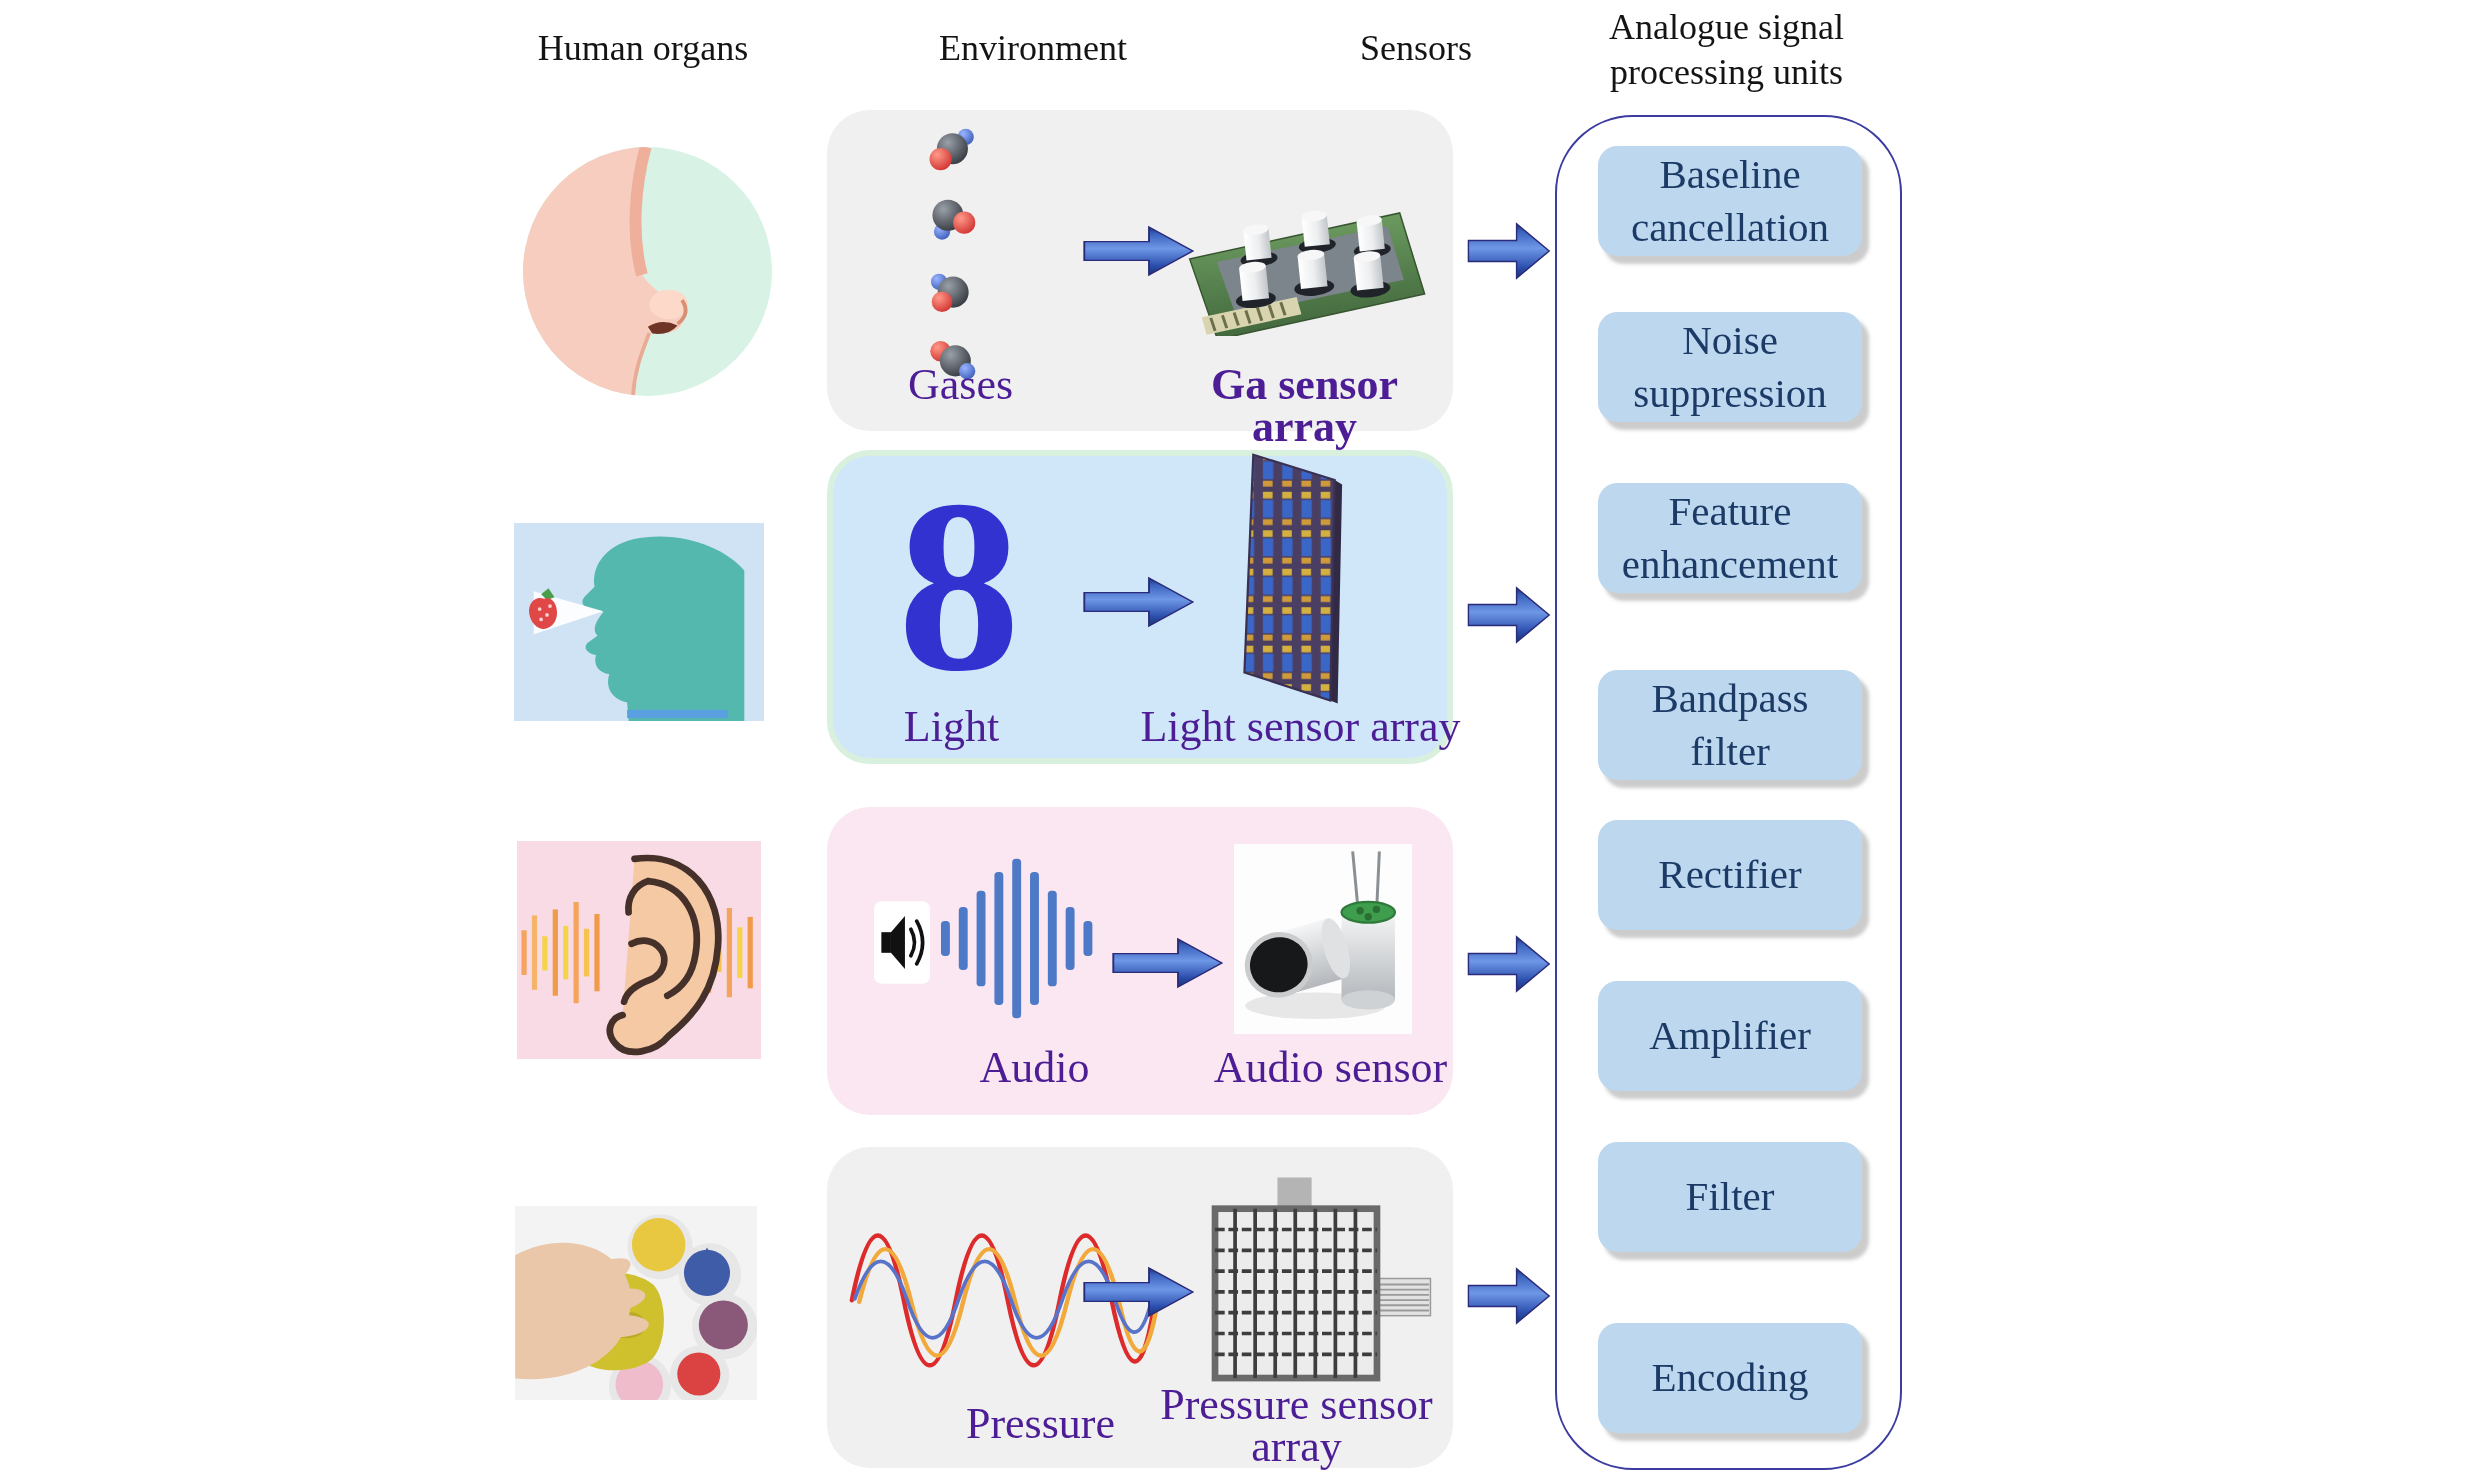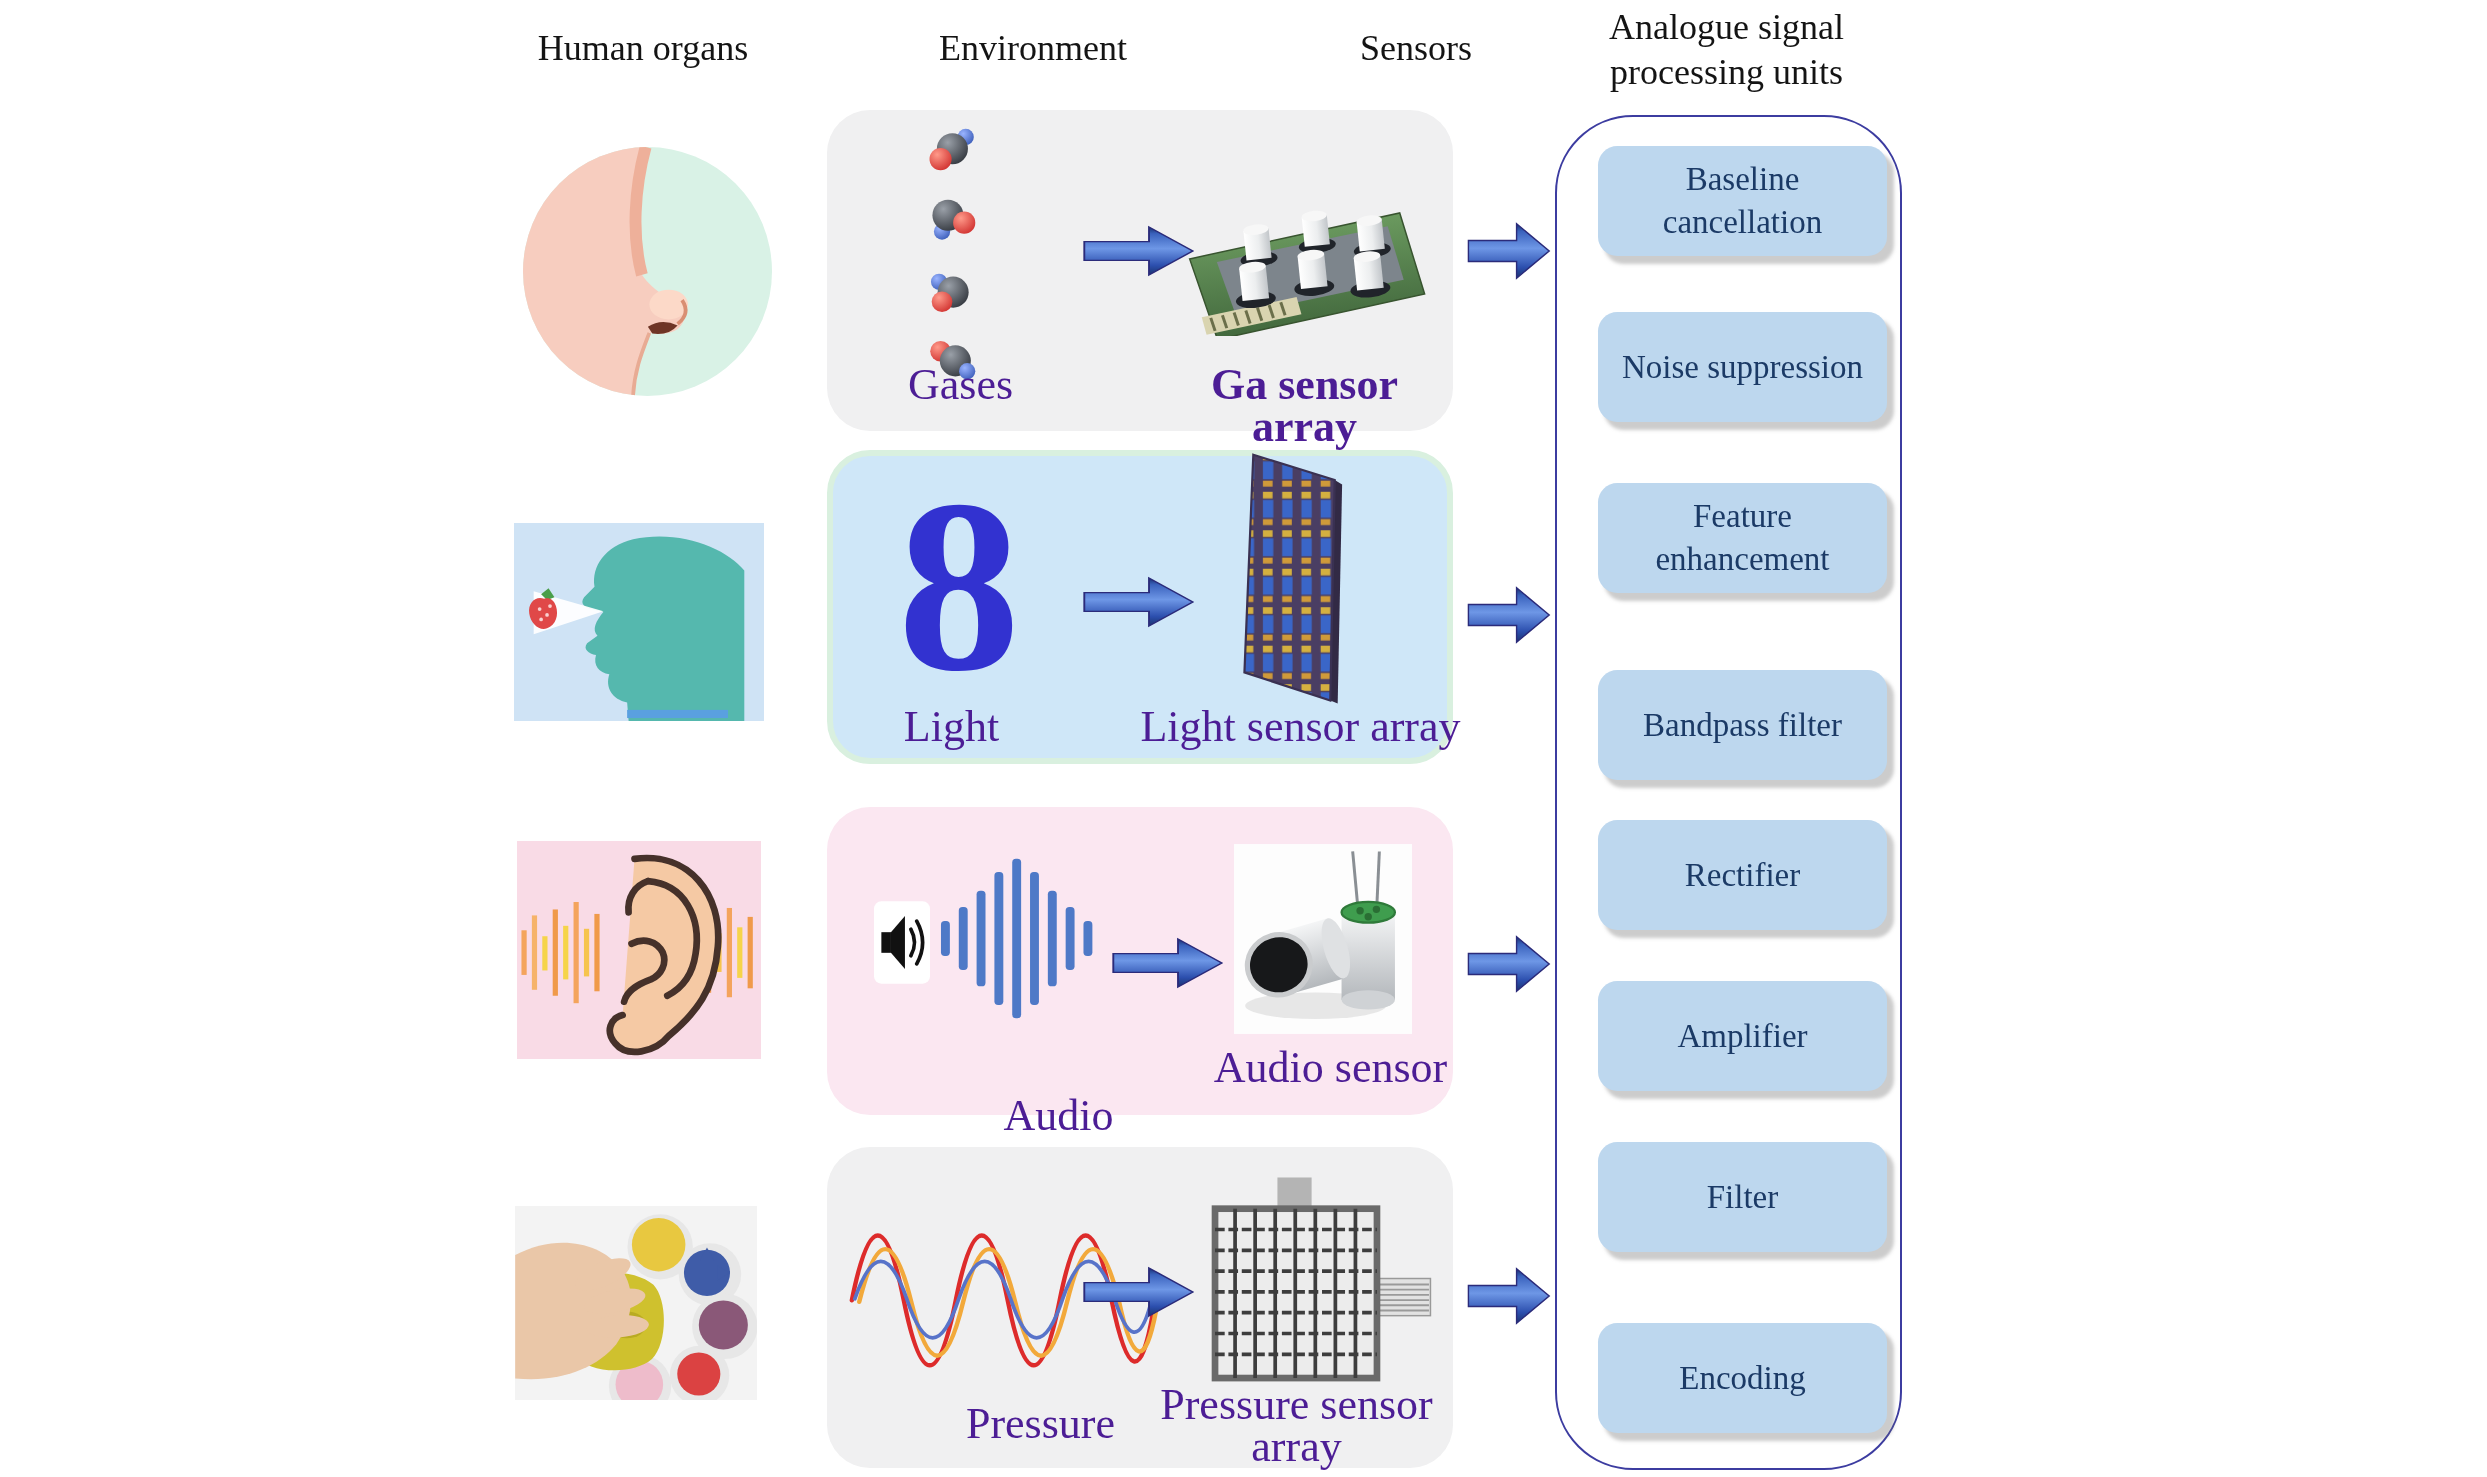--- a/index.html
+++ b/index.html
@@ -7,23 +7,23 @@
           font-family:"Liberation Serif","DejaVu Serif",serif;color:#161616;}
   .hdr{position:absolute;font-size:36px;text-align:center;color:#141414;}
   .hdr2{position:absolute;font-size:36px;text-align:center;color:#141414;line-height:45px;}
   .lbl{position:absolute;font-size:44px;text-align:center;color:#4c1d95;line-height:42px;}
   .panel{position:absolute;left:827px;width:626px;border-radius:43px;box-sizing:border-box;}
   .organ{position:absolute;overflow:hidden;}
   .organ svg{display:block;width:100%;height:100%;}
   .arr{position:absolute;}
   .container-box{position:absolute;left:1555px;top:115px;width:343px;height:1351px;
                  border:2.2px solid #3c3ca0;border-radius:78px;background:#ffffff;}
-  .unit{position:absolute;left:1598px;width:289px;height:110px;background:#bdd7ee;border-radius:19.3px;
+  .unit{position:absolute;left:1598px;width:264px;height:110px;background:#bdd7ee;border-radius:19.3px;
         display:flex;align-items:center;justify-content:center;text-align:center;
-        font-size:33px;line-height:1.3;color:#1b3a66;padding:0 19.3px;box-sizing:border-box;
+        font-size:41px;line-height:1.3;color:#1b3a66;padding:0 19.3px;box-sizing:border-box;
         box-shadow:6.7px 7.4px 3.7px rgba(110,110,110,0.35);}
   .digit8{position:absolute;left:881px;top:468px;width:156px;height:238px;
           font-size:245px;line-height:238px;font-weight:bold;text-align:center;color:#3232d0;}
   svg{display:block;}
 </style>
 </head>
 <body>
 
 <div class="canvas">
 
@@ -293,21 +293,21 @@
       <circle cx="192" cy="88" r="5" fill="#2a6e34"></circle>
       <circle cx="181" cy="98" r="5" fill="#2a6e34"></circle>
     <g transform="rotate(-16 70 160)">
       <rect x="58" y="118" width="84" height="84" fill="url(#gCap)"></rect>
       <ellipse cx="140" cy="160" rx="16" ry="42" fill="#dfe1e3"></ellipse>
       <ellipse cx="60" cy="160" rx="46" ry="44" fill="#caccce"></ellipse>
       <ellipse cx="60" cy="160" rx="39" ry="37" fill="#17181a"></ellipse>
     </g>
   </svg>
 
-  <div class="lbl" style="left:910px;top:1047px;width:297px;margin-top:48px;">Audio</div>
+  <div class="lbl" style="left:886px;top:1047px;width:297px;">Audio</div>
   <div class="lbl" style="left:1182px;top:1047px;width:297px;">Audio sensor</div>
 
   <svg style="position:absolute;left:844px;top:1215px;" width="320" height="167" viewBox="0 0 430 225">
     <path d="M10,115 Q45,-60 80,115 Q115,290 150,115 Q185,-60 220,115 Q255,290 290,115 Q325,-60 360,115 Q392,272 416,130" fill="none" stroke="#dd2b2b" stroke-width="6" stroke-linecap="round"></path>
     <path d="M20,117 Q55,-25 90,117 Q125,262 160,117 Q195,-25 230,117 Q265,262 300,117 Q335,-25 370,117 Q398,245 420,128" fill="none" stroke="#f2a93b" stroke-width="6" stroke-linecap="round"></path>
     <path d="M14,113 Q49,12 84,113 Q119,218 154,113 Q189,12 224,113 Q259,218 294,113 Q329,12 364,113 Q391,198 412,122" fill="none" stroke="#5873c9" stroke-width="5" stroke-linecap="round"></path>
   </svg>
 
   <svg class="arr" style="left:1082px;top:1264px;" width="115" height="56" viewBox="0 0 155 76">
       <use href="#block-arrow"></use>

